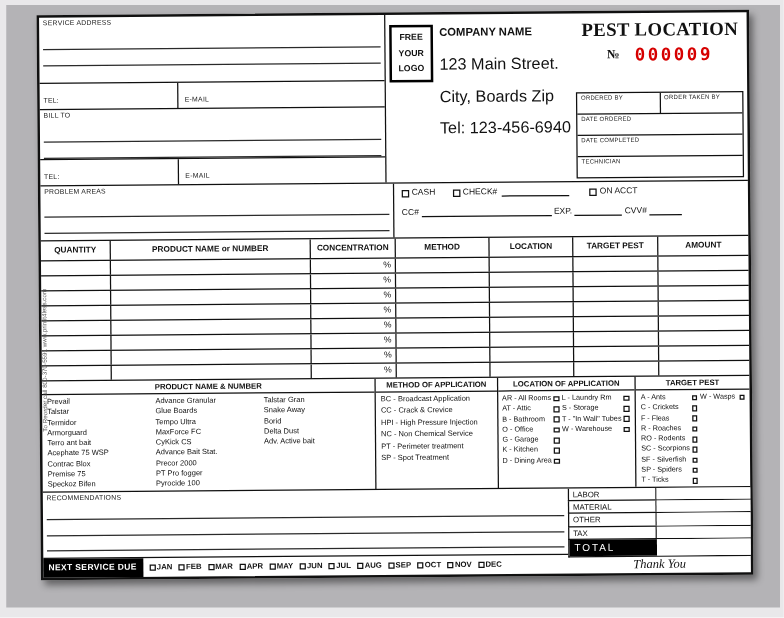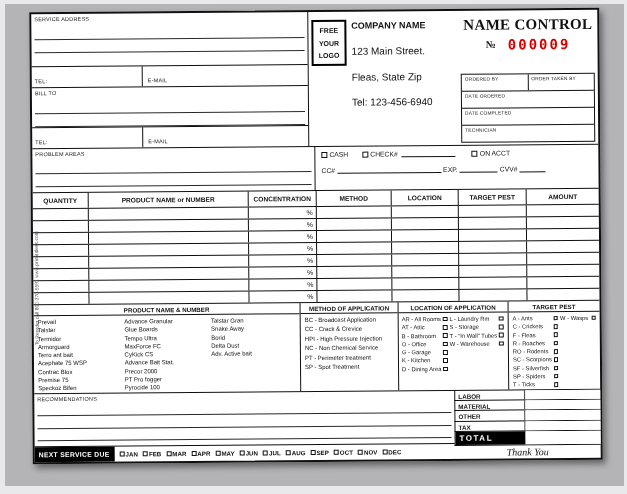--- a/index.html
+++ b/index.html
@@ -23,21 +23,21 @@
   .addr-box { position:relative; flex:0 0 52px; padding-top:13px; }
   .addr-box.bill { flex:1; border-top:1px solid #101010; }
   .tel-row { flex:0 0 14px; border-top:1px solid #101010; display:flex; }
   .tel-cell { flex:0 0 110px; padding:2px 0 0 3px; }
   .email-cell { flex:1; border-left:1px solid #101010; padding:2px 0 0 5px; }
   .top-mid { flex:0 0 150px; display:flex; padding:8px 0 0 3px; }
   .logo-box { width:35px; height:46px; border:2px solid #000; display:flex; flex-direction:column;
               justify-content:space-evenly; align-items:center; font-weight:bold; font-size:7px; }
   .company { padding:1px 0 0 5px; }
   .company-name { font-weight:bold; font-size:9px; margin-bottom:2px; }
-  .company-line { font-size:10px; line-height:9.5px;margin-top:16px; }
+  .company-line { font-size:13px; line-height:9.5px;margin-top:16px; }
   .top-right { flex:1; position:relative; }
   .form-title { margin-top:7px; text-align:center; font-family:"Liberation Serif", serif;
                 font-weight:bold; font-size:15px; line-height:15.5px; letter-spacing:.3px; }
   .form-no { display:flex; align-items:center; justify-content:center; gap:12px; margin-top:3px; }
   .no-label { font-family:"Liberation Serif", serif; font-weight:bold; font-size:10px; }
   .no-value { font-family:"DejaVu Sans Mono", monospace; font-weight:bold; font-size:14px;
               letter-spacing:2px; color:#d60000; }
   .info-boxes { position:absolute; top:63px; right:3px; bottom:2px; width:134px;
                 border:1px solid #101010; display:flex; flex-direction:column; }
   .info-row { flex:1; position:relative; border-top:1px solid #101010; }
@@ -89,21 +89,21 @@
   .recommendations .write-line { height:12.5px; }
   .footer-row { flex:0 0 16px; border-top:1.5px solid #101010; display:flex; align-items:stretch; }
   .next-service { background:#000; color:#fff; font-weight:bold; font-size:6.8px; letter-spacing:.3px;
                   display:flex; align-items:center; padding:0 5px 0 4px; }
   .months { flex:1; display:flex; align-items:center; }
   .month { display:flex; align-items:center; margin-left:5px; }
   .mlbl { font-size:6.2px; font-weight:bold; margin-left:1px; }
   .bottom-right { flex:0 0 146px; display:flex; flex-direction:column; }
   .totals { flex:1; display:flex; flex-direction:column; }
   .total-row { flex:1; display:flex; border-left:1px solid #101010; border-bottom:1px solid #101010; }
-  .tlabel { flex:0 0 70px; border-right:1px solid #101010; font-weight:bold; font-size:6.3px; padding:2px 0 0 3px; }
+  .tlabel { flex:0 0 70px; border-right:1px solid #101010; font-weight:normal; font-size:6.3px; padding:2px 0 0 3px; }
   .tamount { flex:1; background:#fff; }
   .total-final { flex:0 0 14px; display:flex; border-left:1px solid #101010; border-bottom:1px solid #101010; }
   .tlabel.black { background:#000; color:#fff; font-size:8px; display:flex; align-items:center;
                   padding:0 0 0 4px; letter-spacing:1.5px; border-right:none; }
   .thank-you { flex:0 0 13px; font-family:"Liberation Serif", serif; font-style:italic; font-size:10px;
                text-align:center; padding-top:1px; }
 
   .side-text { position:absolute; left:-96px; top:270px; width:200px; height:8px; font-size:5px;
                color:#555; text-align:center; transform:rotate(-90deg); white-space:nowrap; }
 </style>
@@ -138,28 +138,28 @@
 
       <div class="top-mid">
         <div class="logo-box">
           <div>FREE</div>
           <div>YOUR</div>
           <div>LOGO</div>
         </div>
         <div class="company">
           <div class="company-name">COMPANY NAME</div>
           <div class="company-line">123 Main Street.</div>
-          <div class="company-line">Fleas, State Zip</div>
+          <div class="company-line">City, Boards Zip</div>
           <div class="company-line">Tel: 123-456-6940</div>
         </div>
       </div>
 
       <div class="top-right">
         <div class="form-title">
-          <div>NAME CONTROL</div>
+          <div>PEST LOCATION</div>
         </div>
         <div class="form-no">
           <span class="no-label">№</span>
           <span class="no-value">000009</span>
         </div>
         <div class="info-boxes">
           <div class="info-row split">
             <div class="info-cell">
                 <span class="corner-label abs-label">ORDERED BY</span>
               </div>

